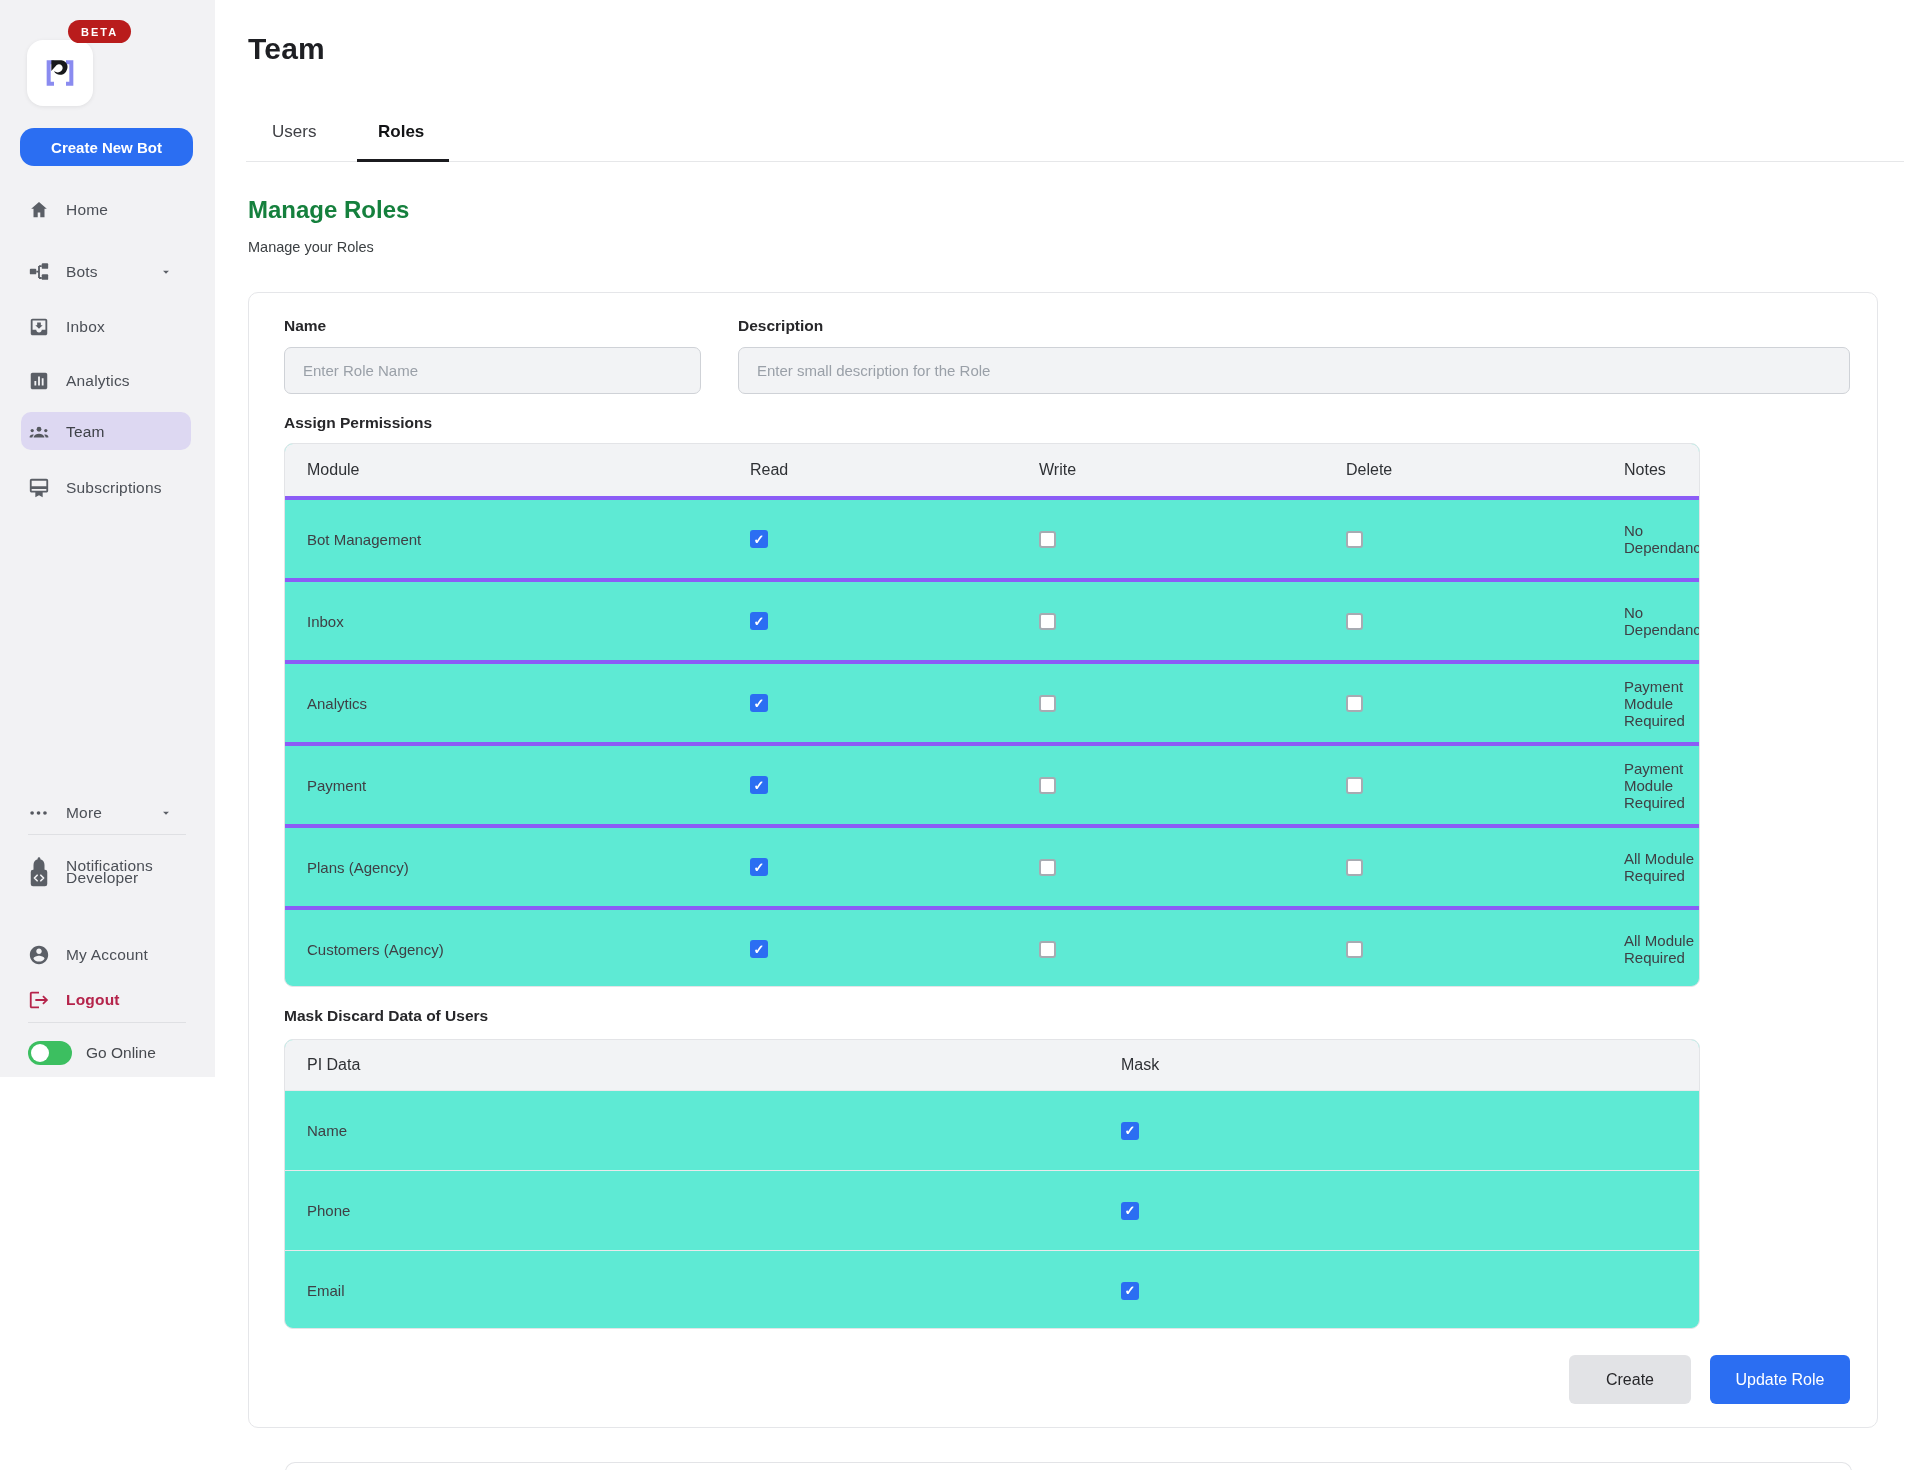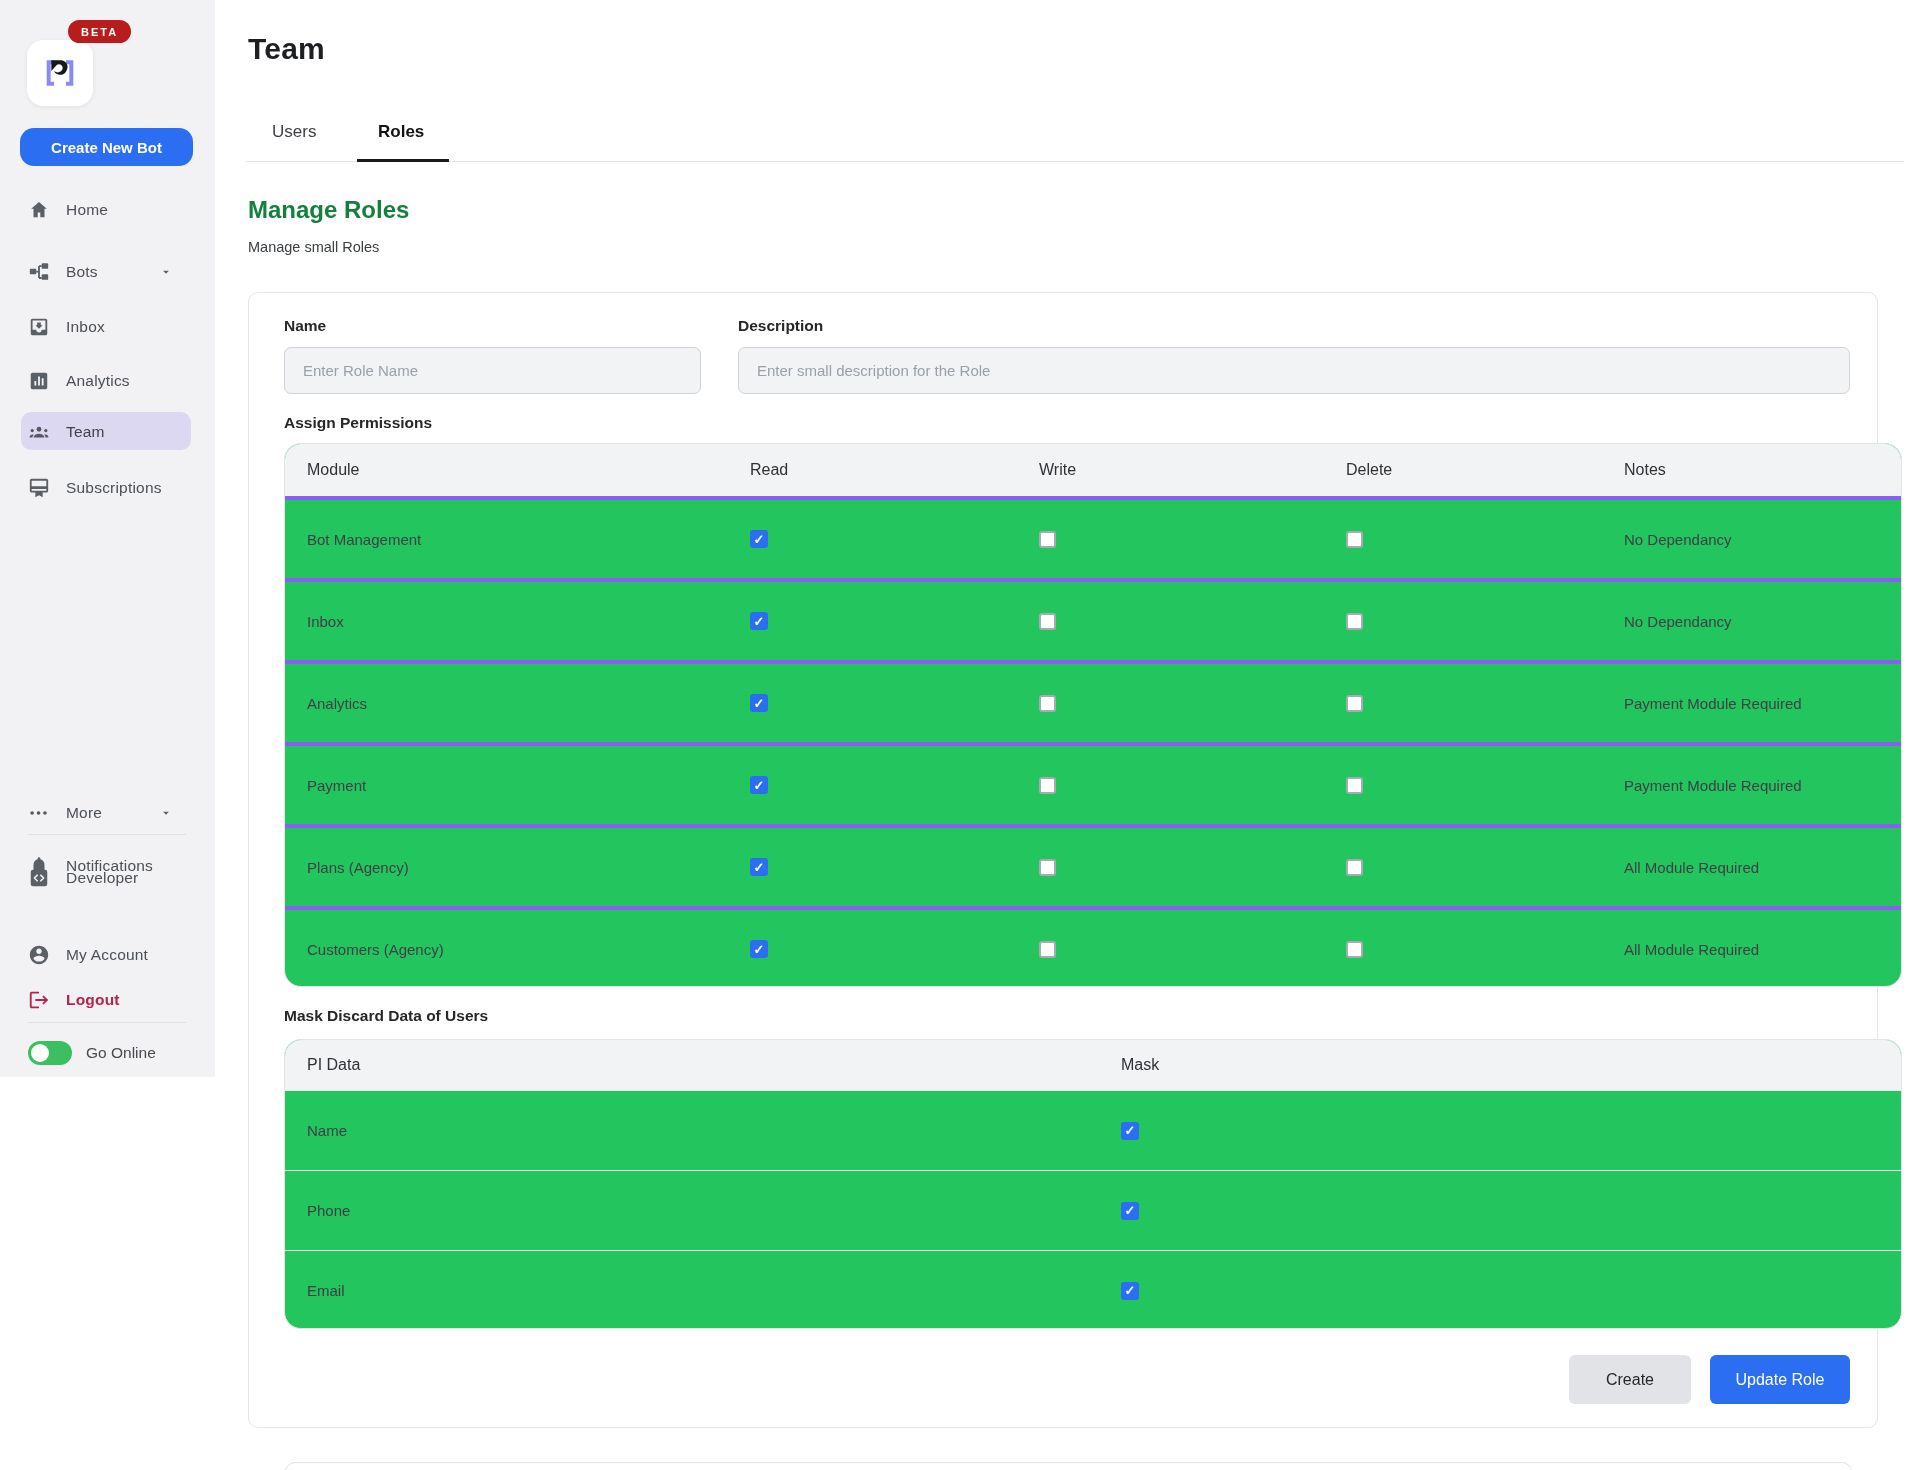--- a/index.html
+++ b/index.html
@@ -39,21 +39,21 @@
 
   
   .card { position:absolute; left:248px; top:292px; width:1630px; height:1136px; background:#fff;
           border:1px solid #e5e6e9; border-radius:10px; }
   .fld-label { position:absolute; font-size:15.5px; font-weight:700; color:#27272a; }
   .fld-input { position:absolute; height:47px; background:#f2f3f5; border:1px solid #cfd2d7; border-radius:7px;
                font-family:inherit; font-size:15px; color:#33353a; padding:0 18px; }
   .fld-input::placeholder { color:#9aa0a8; }
   .tbl-label { position:absolute; font-size:15.5px; font-weight:700; color:#27272a; }
 
-  .tbl { position:absolute; left:35px; width:1618px; border:1px solid #e3e4e7; border-radius:17px; background:#22c55e; overflow:hidden; }
+  .tbl { position:absolute; left:35px; width:1416px; border:1px solid #e3e4e7; border-radius:9px; background:#5eead4; overflow:hidden; }
   .perm-tbl { top:150px; height:544px; }
   .mask-tbl { top:746px; height:290px; }
   .trow { display:grid; align-items:center; }
   .perm-tbl .trow { grid-template-columns:465px 289px 307px 278px 1fr; }
   .mask-tbl .trow { grid-template-columns:836px 1fr; }
   .thead { background:#f2f3f5; font-weight:500; color:#2f3135; font-size:16px; }
   .perm-tbl .thead { height:52px; }
   .mask-tbl .thead { height:50px; }
   .perm-tbl .tr { height:82px; border-top:4px solid #8b5cf6; }
   .mask-tbl .tr { height:80px; border-top:1px solid #e8e9eb; }
@@ -223,21 +223,21 @@
 
   <main>
     <h1 class="page-title">Team</h1>
 
     <span class="tab tab-users">Users</span>
     <span class="tab tab-roles">Roles</span>
     <div class="tabs-line"></div>
     <div class="tab-underline"></div>
 
     <h2 class="section-title">Manage Roles</h2>
-    <div class="section-sub">Manage small Roles</div>
+    <div class="section-sub">Manage your Roles</div>
 
     <section class="card">
 
       <label class="fld-label" style="left:35px; top:24px">Name</label>
       <input class="fld-input" style="left: 35px; top: 54px; width: 417px;" placeholder="Enter Role Name">
       <label class="fld-label" style="left:489px; top:24px">Description</label>
       <input class="fld-input" style="left: 489px; top: 54px; width: 1112px;" placeholder="Enter small description for the Role">
 
       <div class="tbl-label" style="left:35px; top:121px">Assign Permissions</div>
       <div class="tbl perm-tbl">

